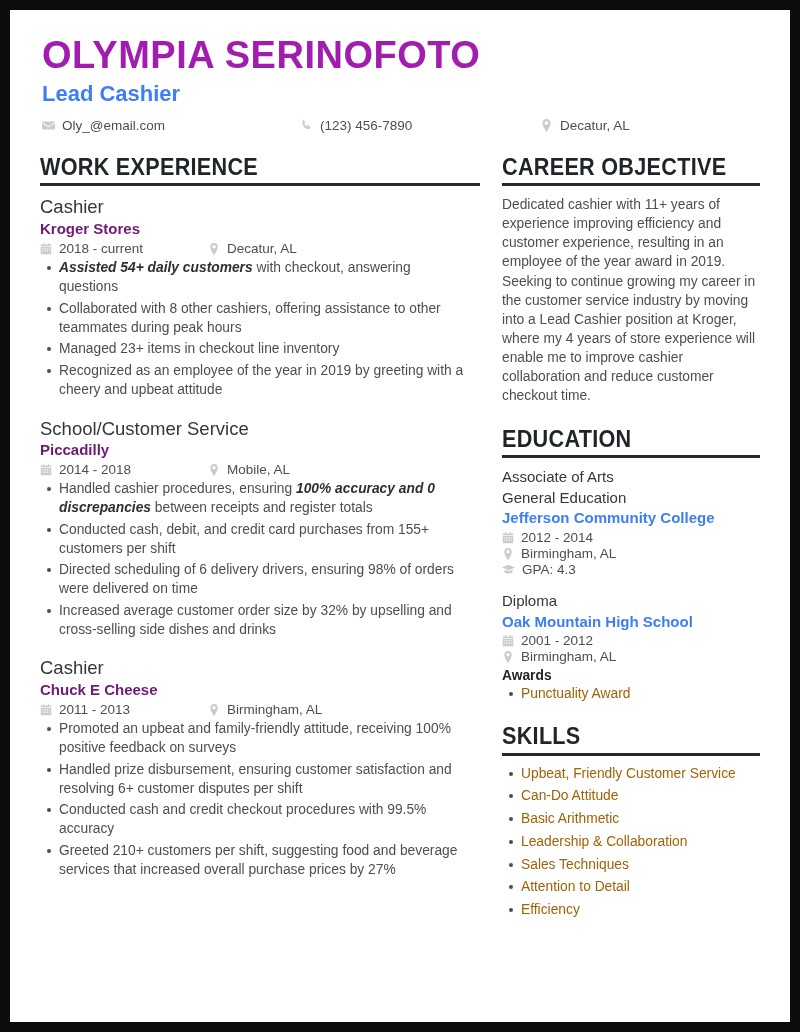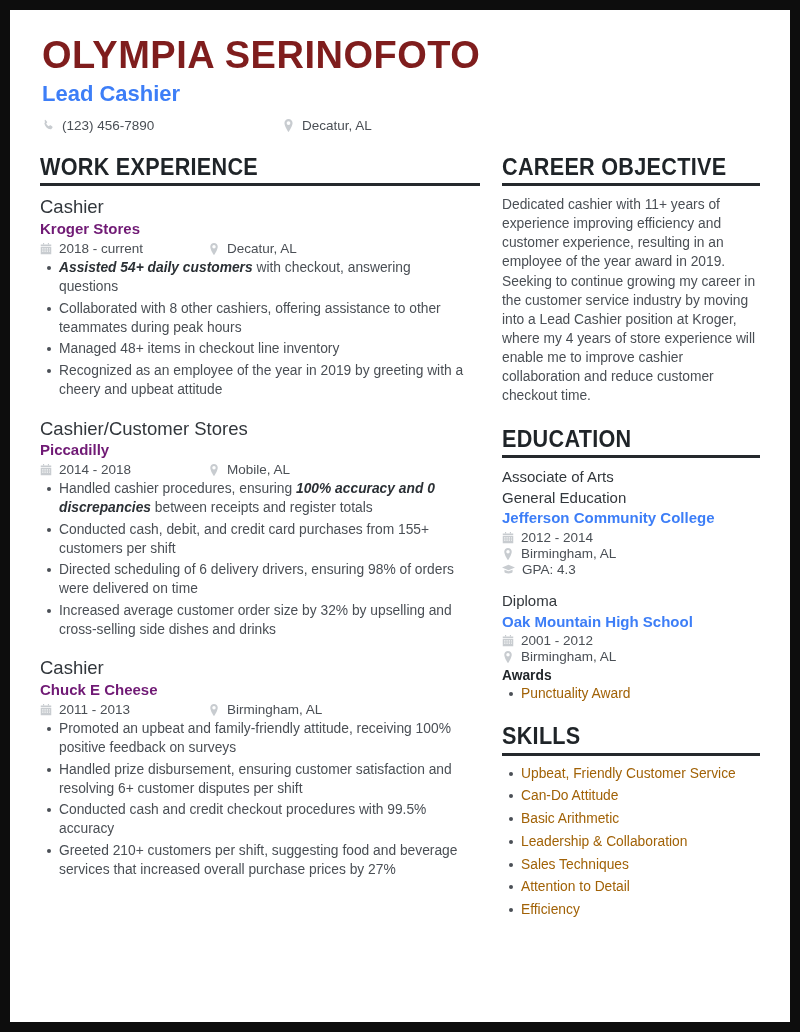--- a/index.html
+++ b/index.html
@@ -13,21 +13,21 @@
     position:absolute;left:10px;top:10px;
     width:780px;height:1012px;
     background:#ffffff;
     box-sizing:border-box;
     padding:26px 30px 0 30px;
     overflow:hidden;
   }
   
   .name{
     font-size:38px;font-weight:bold;letter-spacing:.5px;
-    color:#7f1d1d;line-height:1.05;margin:0 0 6px 2px;
+    color:#a21caf;line-height:1.05;margin:0 0 6px 2px;
     font-stretch:condensed;
   }
   .role{
     font-size:22px;font-weight:bold;color:#3d7ef7;
     margin:0 0 12px 2px;line-height:1.1;
   }
   .contact{
     display:flex;align-items:center;
     font-size:13.5px;color:#4a4f55;margin:0 0 4px 2px;
   }
@@ -94,20 +94,28 @@
 </head>
 <body>
 
 <div class="page">
 
   <div>
     <h1 class="name">OLYMPIA SERINOFOTO</h1>
     <div class="role">Lead Cashier</div>
 
     <div class="contact">
+      <div class="c-item email">
+        <span class="ico">
+          <svg width="13" height="13" viewBox="0 0 16 16">
+              <path fill="#c8ccd0" d="M1 3h14a1 1 0 0 1 1 1L8 9.2 0 4a1 1 0 0 1 1-1zM0 5.3l8 5.2 8-5.2V12a1 1 0 0 1-1 1H1a1 1 0 0 1-1-1z"></path>
+            </svg>
+        </span>
+        <span class="lbl">Oly_@email.com</span>
+      </div>
       <div class="c-item phone">
         <span class="ico">
           <svg width="13" height="13" viewBox="0 0 16 16">
               <path fill="#c8ccd0" d="M3.3 1.2a1 1 0 0 1 1.4.2l1.5 2a1 1 0 0 1-.1 1.3l-1 .9c.6 1.5 1.8 2.7 3.3 3.3l.9-1a1 1 0 0 1 1.3-.1l2 1.5a1 1 0 0 1 .2 1.4l-1 1.3c-.4.5-1 .7-1.6.6C6.5 12 4 9.5 3 5.8c-.1-.6.1-1.2.6-1.6z"></path>
             </svg>
         </span>
         <span class="lbl">(123) 456-7890</span>
       </div>
       <div class="c-item loc">
         <span class="ico">
@@ -145,27 +153,27 @@
                 <svg width="12" height="12" viewBox="0 0 16 16">
                     <path fill="#c8ccd0" d="M8 0C5.2 0 3 2.2 3 5c0 3.6 4.3 10.3 4.5 10.6.2.3.8.3 1 0C8.7 15.3 13 8.6 13 5c0-2.8-2.2-5-5-5zm0 7.3A2.3 2.3 0 1 1 8 2.7a2.3 2.3 0 0 1 0 4.6z"></path>
                   </svg>
               </span>
               <span class="lbl">Decatur, AL</span>
             </div>
           </div>
           <ul class="bullets">
             <li><b class="hi">Assisted 54+ daily customers</b><span> with checkout, answering questions</span></li>
             <li><span>Collaborated with 8 other cashiers, offering assistance to other teammates during peak hours</span></li>
-            <li><span>Managed 48+ items in checkout line inventory</span></li>
+            <li><span>Managed 23+ items in checkout line inventory</span></li>
             <li><span>Recognized as an employee of the year in 2019 by greeting with a cheery and upbeat attitude</span></li>
           </ul>
         </div>
 
         <div class="job">
-          <div class="job-title">Cashier/Customer Stores</div>
+          <div class="job-title">School/Customer Service</div>
           <div class="job-org">Piccadilly</div>
           <div class="meta">
             <div class="m-item date">
               <span class="ico">
                 <svg width="12" height="12" viewBox="0 0 16 16">
                     <path fill="#c8ccd0" d="M4 0h1.5v1.5H4zM10.5 0H12v1.5h-1.5zM1 2h14v2H1zM1 5h14v10H1zm2 2v1.5h1.5V7zm3 0v1.5h1.5V7zm3 0v1.5h1.5V7zm3 0v1.5H13V7zM3 10v1.5h1.5V10zm3 0v1.5h1.5V10zm3 0v1.5h1.5V10zm3 0v1.5H13V10z"></path>
                   </svg>
               </span>
               <span class="lbl">2014 - 2018</span>
             </div>

